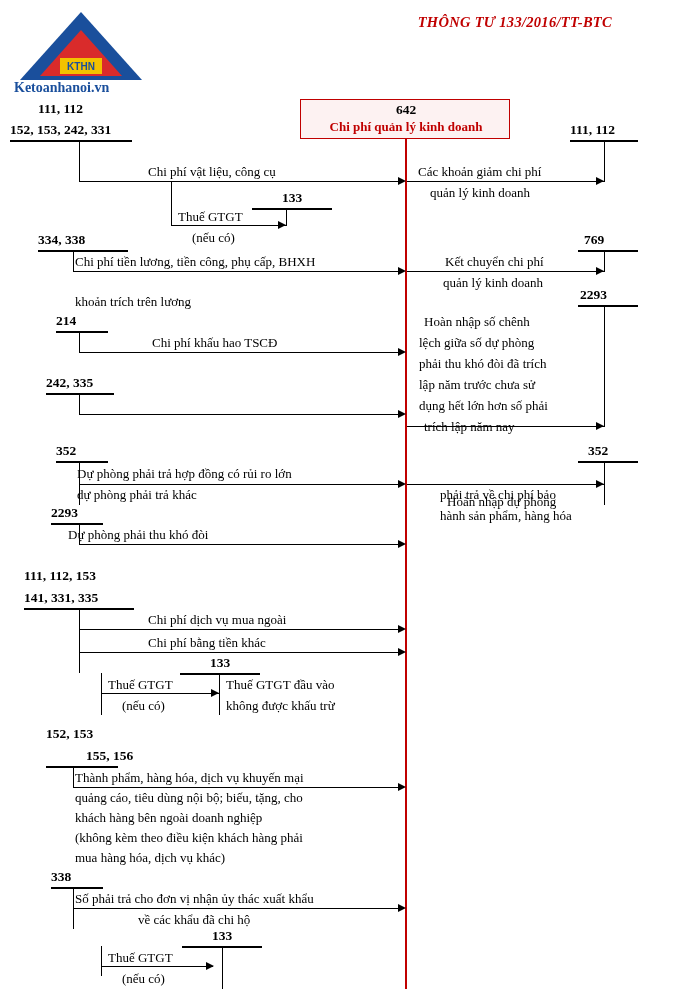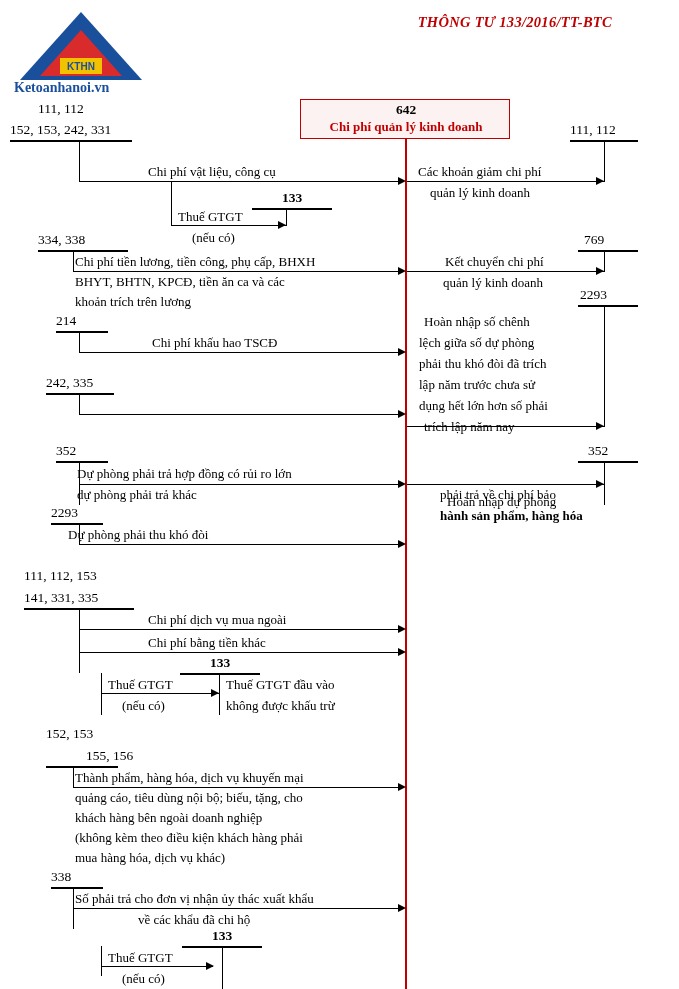--- a/index.html
+++ b/index.html
@@ -55,21 +55,21 @@
     left: 14px;
     top: 80px;
     font-weight: bold;
     font-size: 14px;
     color: #1a4f9c;
     font-family: "Liberation Serif", serif;
   }
 
   
   .acct {
-    font-weight: normal;
+    font-weight: bold;
     font-size: 13.5px;
     white-space: nowrap;
   }
   .acct-center {
     font-weight: bold;
     font-size: 13.5px;
     text-align: center;
     white-space: nowrap;
   }
 
@@ -170,21 +170,20 @@
   <div class="abs vline" style="left:171px; top:182px; height:44px;"></div>
   <div class="abs cap" style="left:178px; top:207px;">Thuế GTGT</div>
   <div class="abs cap" style="left:192px; top:228px;">(nếu có)</div>
 
   <div class="abs acct" style="left:38px; top:232px;">334, 338</div>
   <div class="abs uline" style="left:38px; top:250px; width:90px;"></div>
   <div class="abs vline" style="left:73px; top:250px; height:22px;"></div>
   <div class="abs hline" style="left:73px; top:271px; width:328px;"></div>
   <div class="abs arrow-r" style="left:398px; top:267px;"></div>
   <div class="abs cap" style="left:75px; top:252px;">Chi phí tiền lương, tiền công, phụ cấp, BHXH</div>
-  <div class="abs cap" style="left:75px; top:272px;">BHYT, BHTN, KPCĐ, tiền ăn ca và các</div>
   <div class="abs cap" style="left:75px; top:292px;">khoản trích trên lương</div>
 
   <div class="abs acct" style="left:56px; top:313px;">214</div>
   <div class="abs uline" style="left:56px; top:331px; width:52px;"></div>
   <div class="abs vline" style="left:79px; top:331px; height:22px;"></div>
   <div class="abs hline" style="left:79px; top:352px; width:322px;"></div>
   <div class="abs arrow-r" style="left:398px; top:348px;"></div>
   <div class="abs cap" style="left:152px; top:333px;">Chi phí khấu hao TSCĐ</div>
 
   <div class="abs acct" style="left:46px; top:375px;">242, 335</div>
@@ -287,15 +286,15 @@
   <div class="abs cap" style="left:419px; top:396px;">dụng hết lớn hơn số phải</div>
   <div class="abs cap" style="left:424px; top:417px;">trích lập năm nay</div>
 
   <div class="abs acct" style="left:588px; top:443px;">352</div>
   <div class="abs uline" style="left:578px; top:461px; width:60px;"></div>
   <div class="abs vline" style="left:604px; top:461px; height:44px;"></div>
   <div class="abs hline" style="left:407px; top:484px; width:197px;"></div>
   <div class="abs arrow-r" style="left:596px; top:480px;"></div>
   <div class="abs cap" style="left:447px; top:464px;margin-top:28px;">Hoàn nhập dự phòng</div>
   <div class="abs cap" style="left:440px; top:485px;">phải trả về chi phí bảo</div>
-  <div class="abs cap" style="left:440px; top:506px;font-weight:bold;">hành sản phẩm, hàng hóa</div>
+  <div class="abs cap" style="left:440px; top:506px;">hành sản phẩm, hàng hóa</div>
 
 </div>
 
 </body></html>

